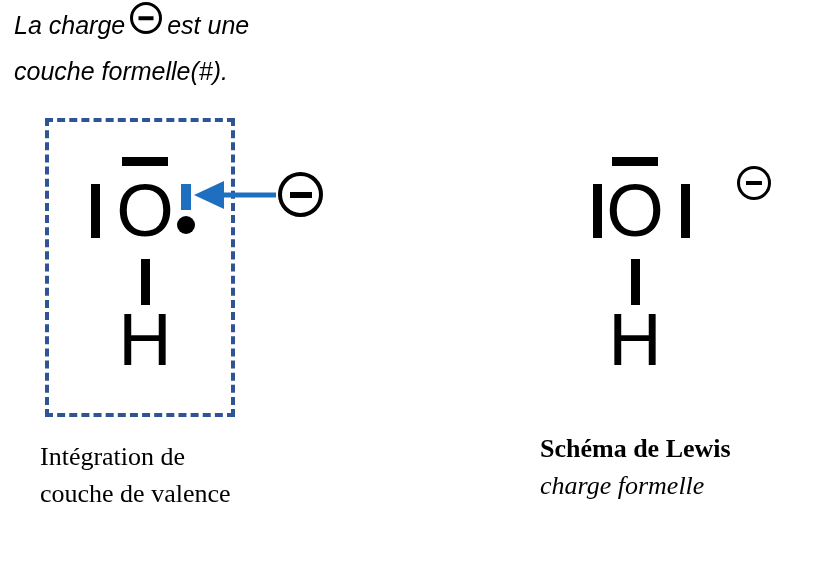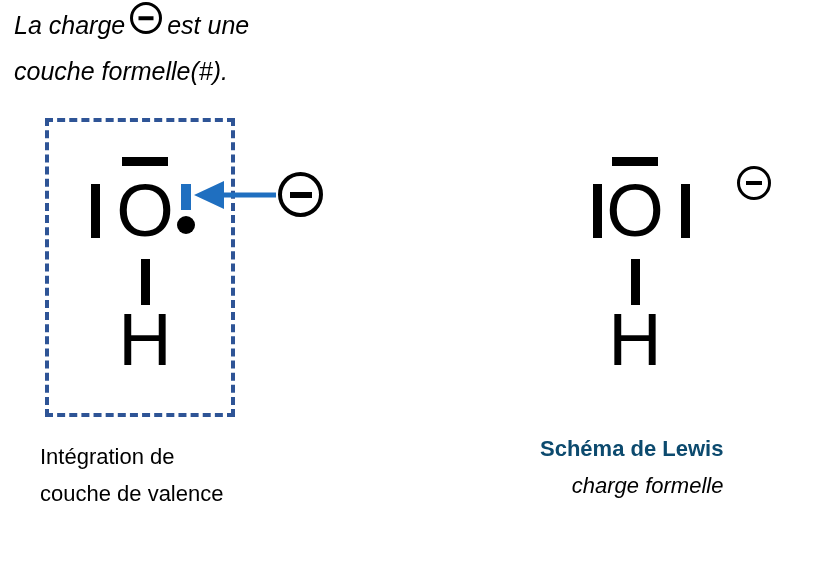--- a/index.html
+++ b/index.html
@@ -85,23 +85,23 @@
   }
   .dot{               
     background:#000;
     width:18px;height:18px;border-radius:50%;
   }
 
   
   #arrow-group{left:186px;top:178px;width:92px;height:34px;}
 
   
-  .caption{font-size:22px;line-height:37px;white-space:nowrap;}
-  .caption.bold-red{font-weight:bold;color:#0c4a6e;}
-  .caption.ital{font-style:italic;text-align:right;}
+  .caption{font-size:26px;line-height:37px;white-space:nowrap;font-family:Liberation Serif, serif;}
+  .caption.bold-red{font-weight:bold;color:#000000;}
+  .caption.ital{font-style:italic;}
   #caption-left{left:40px;top:438px;}
   #caption-right{left:540px;top:430px;}
 </style>
 </head>
 <body>
 
 
 
 
 <div class="abs" id="heading">

